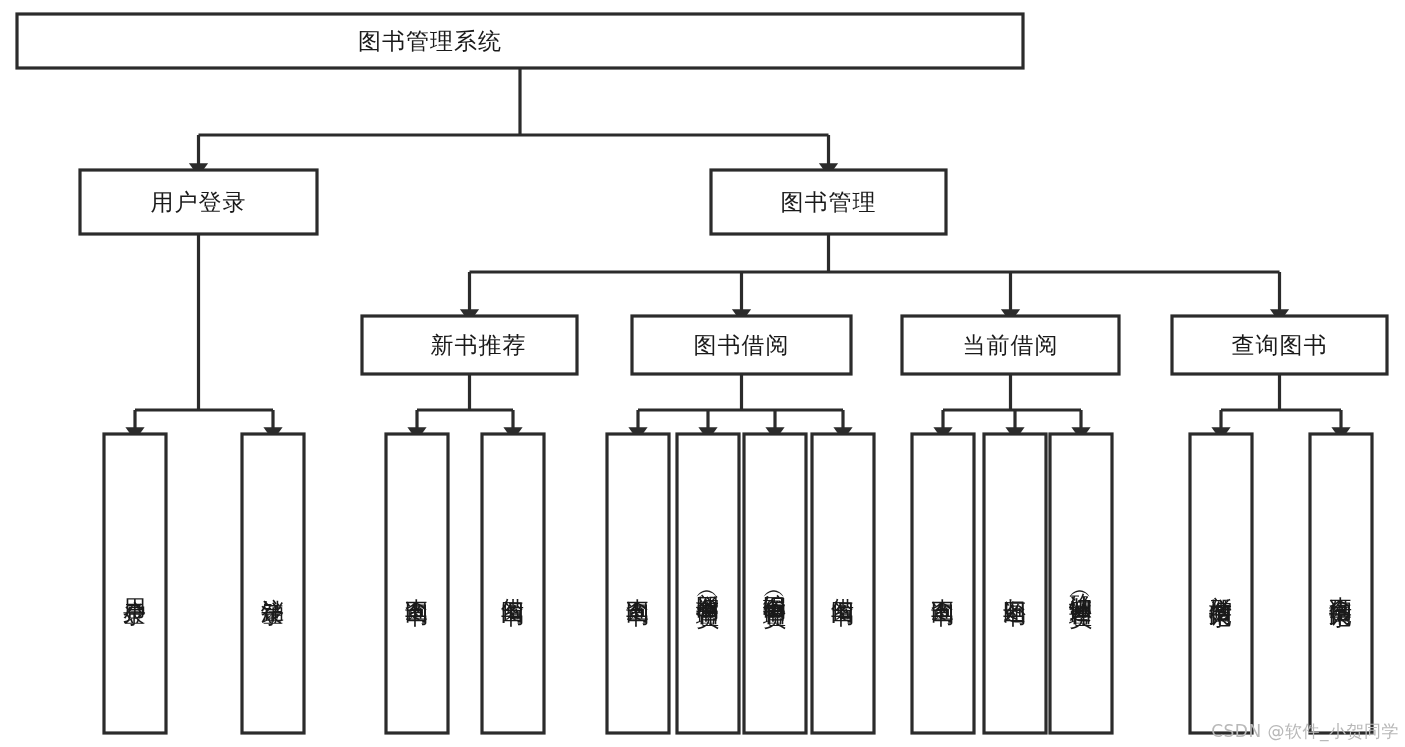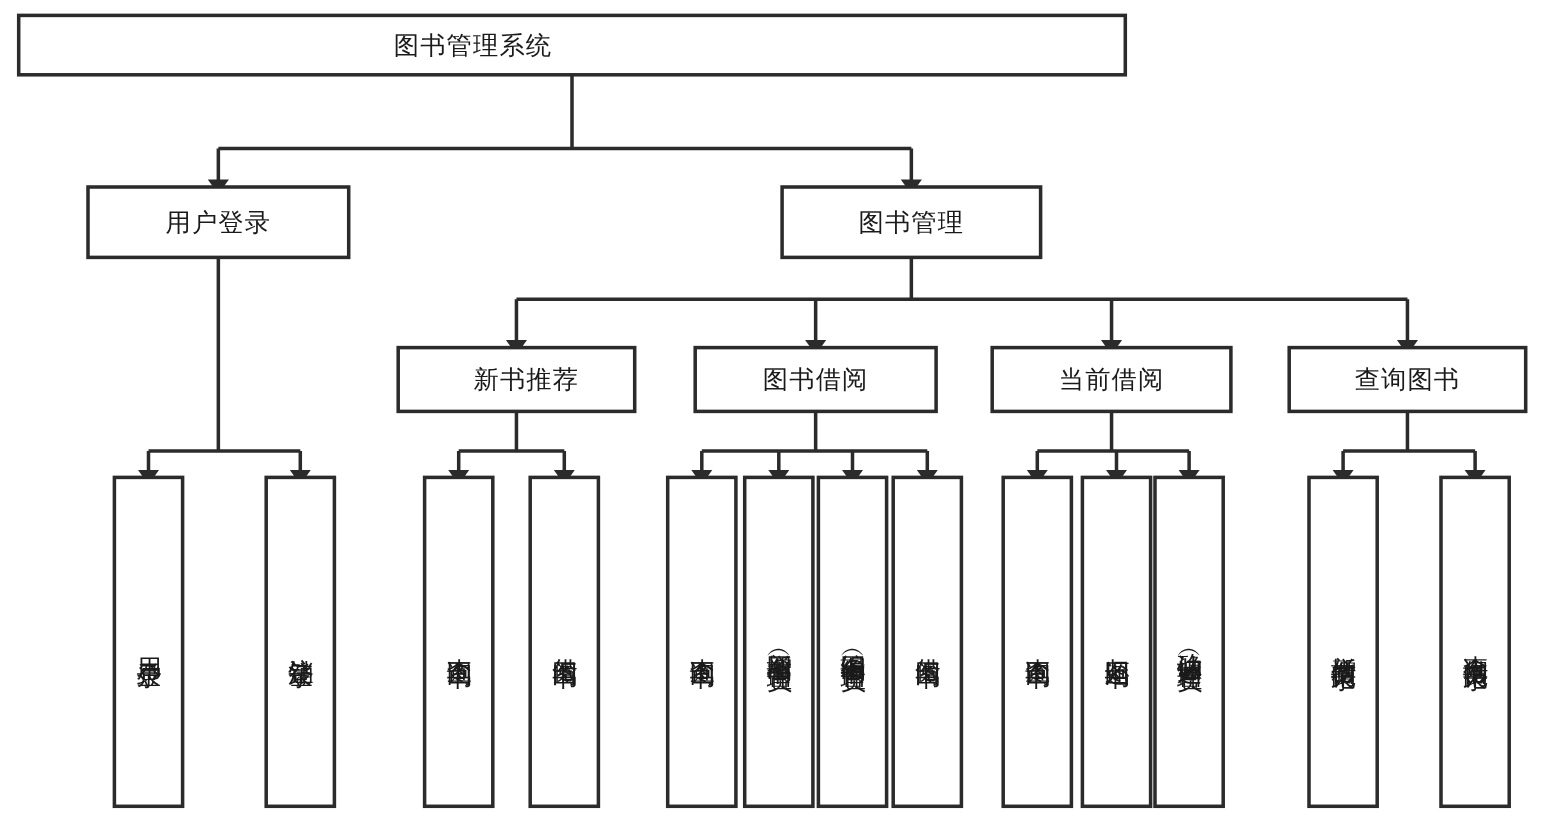--- a/index.html
+++ b/index.html
@@ -142,13 +142,14 @@
       <div class="vbox" style="left: 1050px; top: 434px; width: 62px; height: 299px;">
         <div class="vtext">确认归还（管理员）</div>
       </div>
       <div class="vbox" style="left: 1190px; top: 434px; width: 62px; height: 299px;">
         <div class="vtext">新增借阅记录</div>
       </div>
       <div class="vbox" style="left: 1310px; top: 434px; width: 62px; height: 299px;">
         <div class="vtext">查询借阅记录</div>
       </div>
     </div>
+  <div class="watermark">CSDN @软件_小贺同学</div>
 </div>
 
 </body></html>

